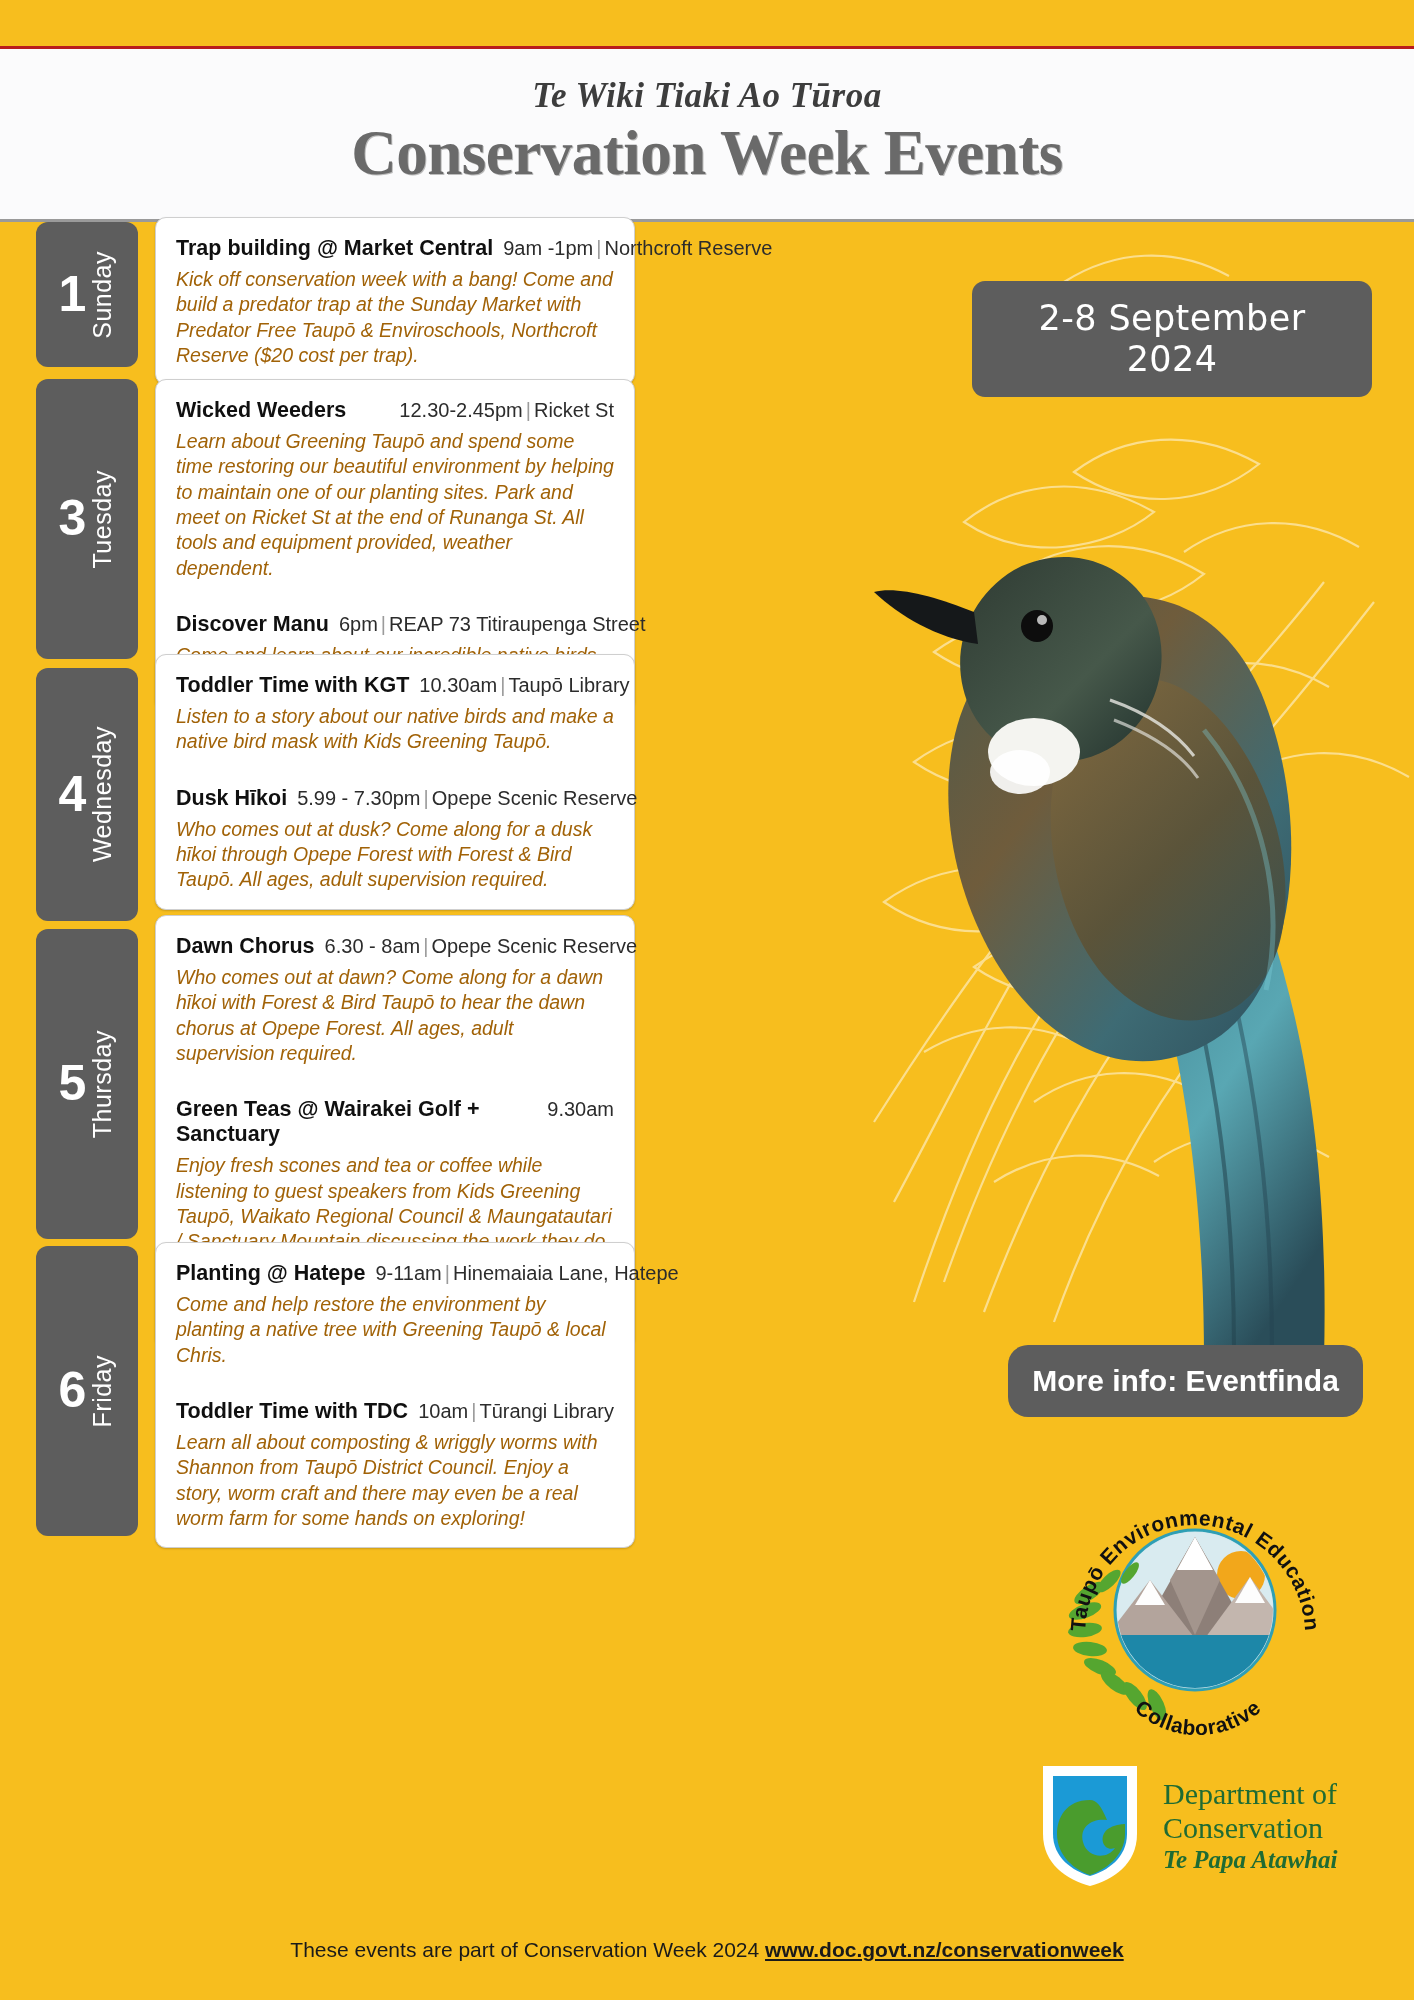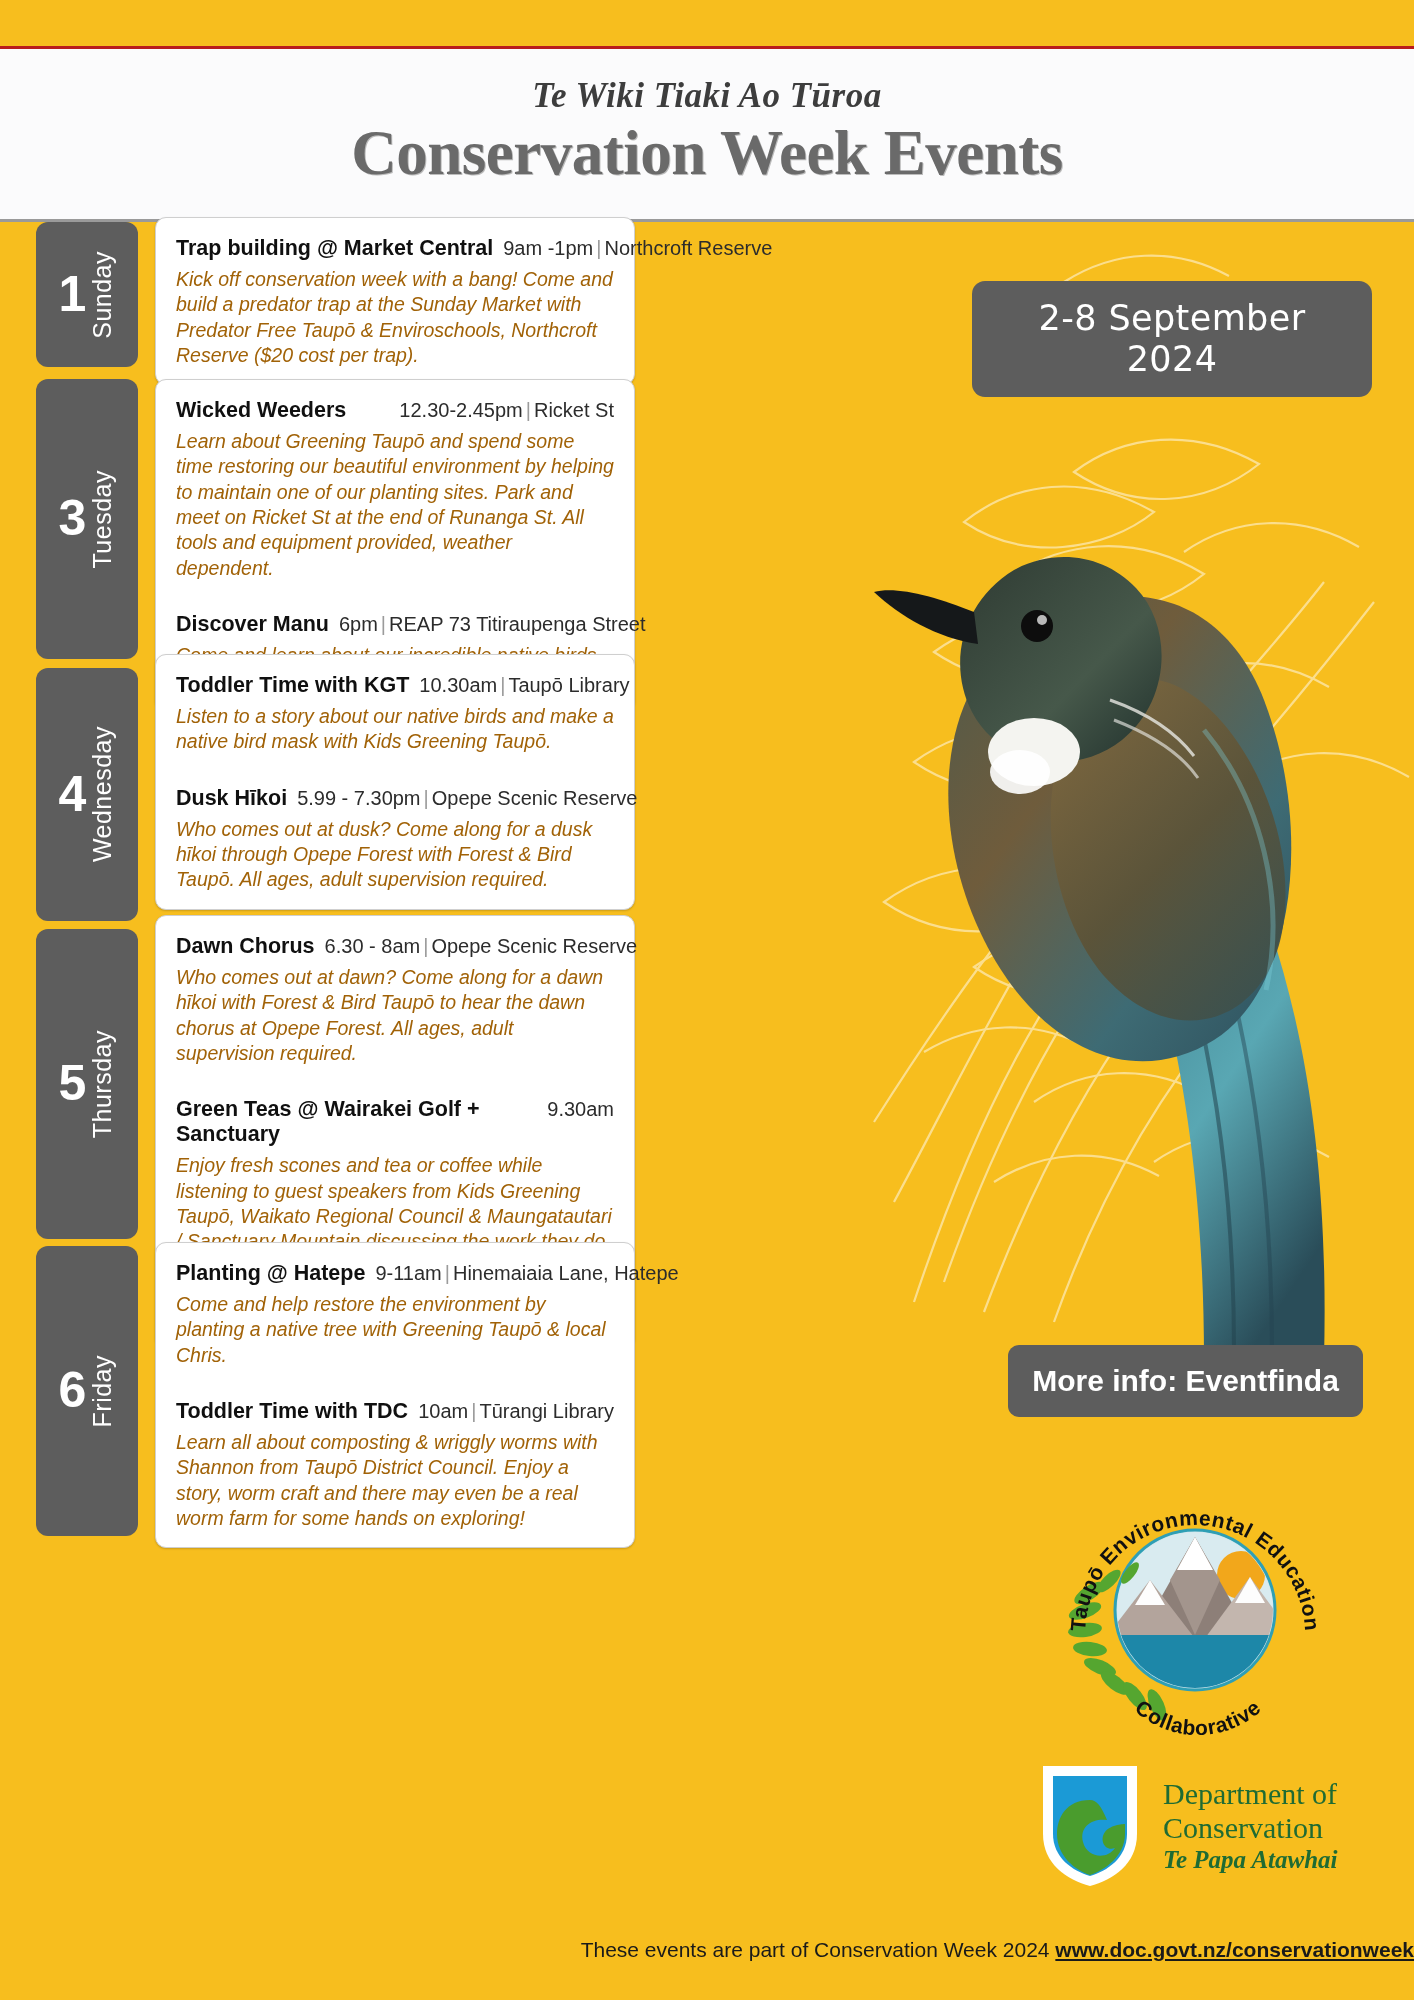--- a/index.html
+++ b/index.html
@@ -155,36 +155,36 @@
     position: absolute;
     right: 10px; top: 400px;
     width: 530px; height: 975px;
   }
 
   .eventfinda {
     position: absolute;
     left: 1008px; top: 1345px;
     width: 355px; height: 72px;
     background: #5d5d5d;
-    border-radius: 11px;
+    border-radius: 20px;
     color: #fff;
     display: flex; align-items: center; justify-content: center;
     font-size: 30px;
     font-weight: bold;
   }
 
   .teec-logo { position: absolute; left: 1045px; top: 1485px; width: 300px; height: 250px; }
   .doc-logo  { position: absolute; left: 1035px; top: 1760px; width: 330px; height: 130px; }
 
   
   .footer {
     position: absolute;
     left: 0; bottom: 38px;
     width: 1414px;
-    text-align: right;
+    text-align: center;
     font-size: 21px;
     color: #1a1a1a;
   }
   .footer .url { font-weight: bold; text-decoration: underline; }
 </style>
 </head>
 <body>
 
 <div id="poster">
 

